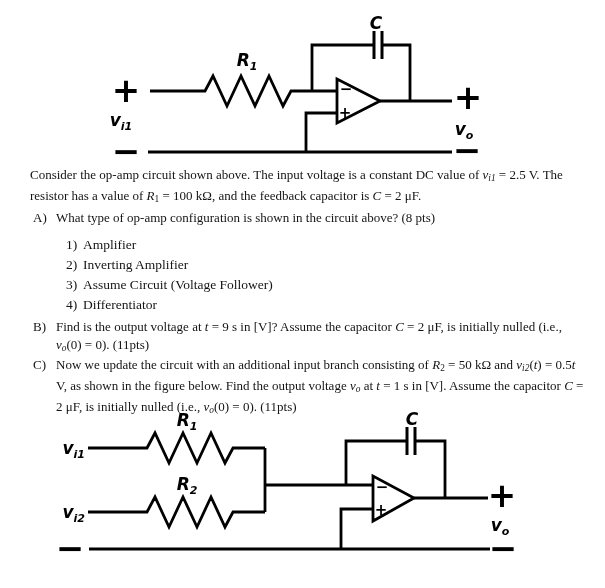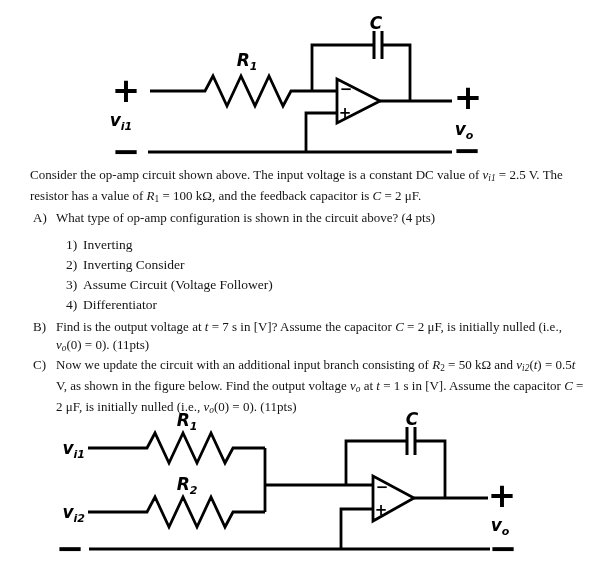--- a/index.html
+++ b/index.html
@@ -76,43 +76,43 @@
     <text class="sym big" x="468" y="97" text-anchor="middle" dominant-baseline="central">+</text>
     <text class="sym big" x="467" y="150" text-anchor="middle" dominant-baseline="central">−</text>
     <text class="sym opsym" x="346" y="89" text-anchor="middle" dominant-baseline="central">−</text>
     <text class="sym opsym" x="345" y="113" text-anchor="middle" dominant-baseline="central">+</text>
   </svg>
 
   <div class="textblock" style="left:30px; top:166px; width:548px;"><span>Consider the op-amp circuit shown above.  The input voltage is a constant DC value of </span><span class="seg-i">v</span><span class="seg-isub">i1</span><span> = 2.5 V.  The resistor has a value of </span><span class="seg-i">R</span><span class="seg-sub">1</span><span> = 100 kΩ, and the feedback capacitor is </span><span class="seg-i">C</span><span> = 2 μF.</span></div>
 
   <div class="textblock part" style="left:33px; top:209px; width:552px;">
     <span class="part-label">A)</span>
-    <span class="part-text"><span>What type of op-amp configuration is shown in the circuit above? (4 pts)</span></span>
+    <span class="part-text"><span>What type of op-amp configuration is shown in the circuit above? (8 pts)</span></span>
   </div>
 
   <div class="option" style="left:66px; top:236px;">
     <span class="option-num">1)</span>
-    <span>Inverting</span>
+    <span>Amplifier</span>
   </div>
   <div class="option" style="left:66px; top:256px;">
     <span class="option-num">2)</span>
-    <span>Inverting Consider</span>
+    <span>Inverting Amplifier</span>
   </div>
   <div class="option" style="left:66px; top:276px;">
     <span class="option-num">3)</span>
     <span>Assume Circuit (Voltage Follower)</span>
   </div>
   <div class="option" style="left:66px; top:296px;">
     <span class="option-num">4)</span>
     <span>Differentiator</span>
   </div>
 
   <div class="textblock part" style="left:33px; top:318px; width:550px;">
     <span class="part-label">B)</span>
-    <span class="part-text"><span>Find is the output voltage at </span><span class="seg-i">t</span><span> = 7 s in [V]? Assume the capacitor </span><span class="seg-i">C</span><span> = 2 μF, is initially nulled (i.e., </span><span class="seg-i">v</span><span class="seg-isub">o</span><span>(0) = 0). (11pts)</span></span>
+    <span class="part-text"><span>Find is the output voltage at </span><span class="seg-i">t</span><span> = 9 s in [V]? Assume the capacitor </span><span class="seg-i">C</span><span> = 2 μF, is initially nulled (i.e., </span><span class="seg-i">v</span><span class="seg-isub">o</span><span>(0) = 0). (11pts)</span></span>
   </div>
 
   <div class="textblock part" style="left:33px; top:356px; width:556px;">
     <span class="part-label">C)</span>
     <span class="part-text"><span>Now we update the circuit with an additional input branch consisting of </span><span class="seg-i">R</span><span class="seg-sub">2</span><span> = 50 kΩ and </span><span class="seg-i">v</span><span class="seg-isub">i2</span><span>(</span><span class="seg-i">t</span><span>) = 0.5</span><span class="seg-i">t</span><span> V, as shown in the figure below.  Find the output voltage </span><span class="seg-i">v</span><span class="seg-isub">o</span><span> at </span><span class="seg-i">t</span><span> = 1 s in [V]. Assume the capacitor </span><span class="seg-i">C</span><span> = 2 μF, is initially nulled (i.e., </span><span class="seg-i">v</span><span class="seg-isub">o</span><span>(0) = 0). (11pts)</span></span>
   </div>
 
   <svg id="bottom-circuit" class="circuit-svg" width="605" height="176" viewBox="0 0 605 176">
 
     <path d="M88,36 H147 l8,-15 l14,30 l14,-30 l14,30 l14,-30 l14,30 l8,-15 H265"></path>

